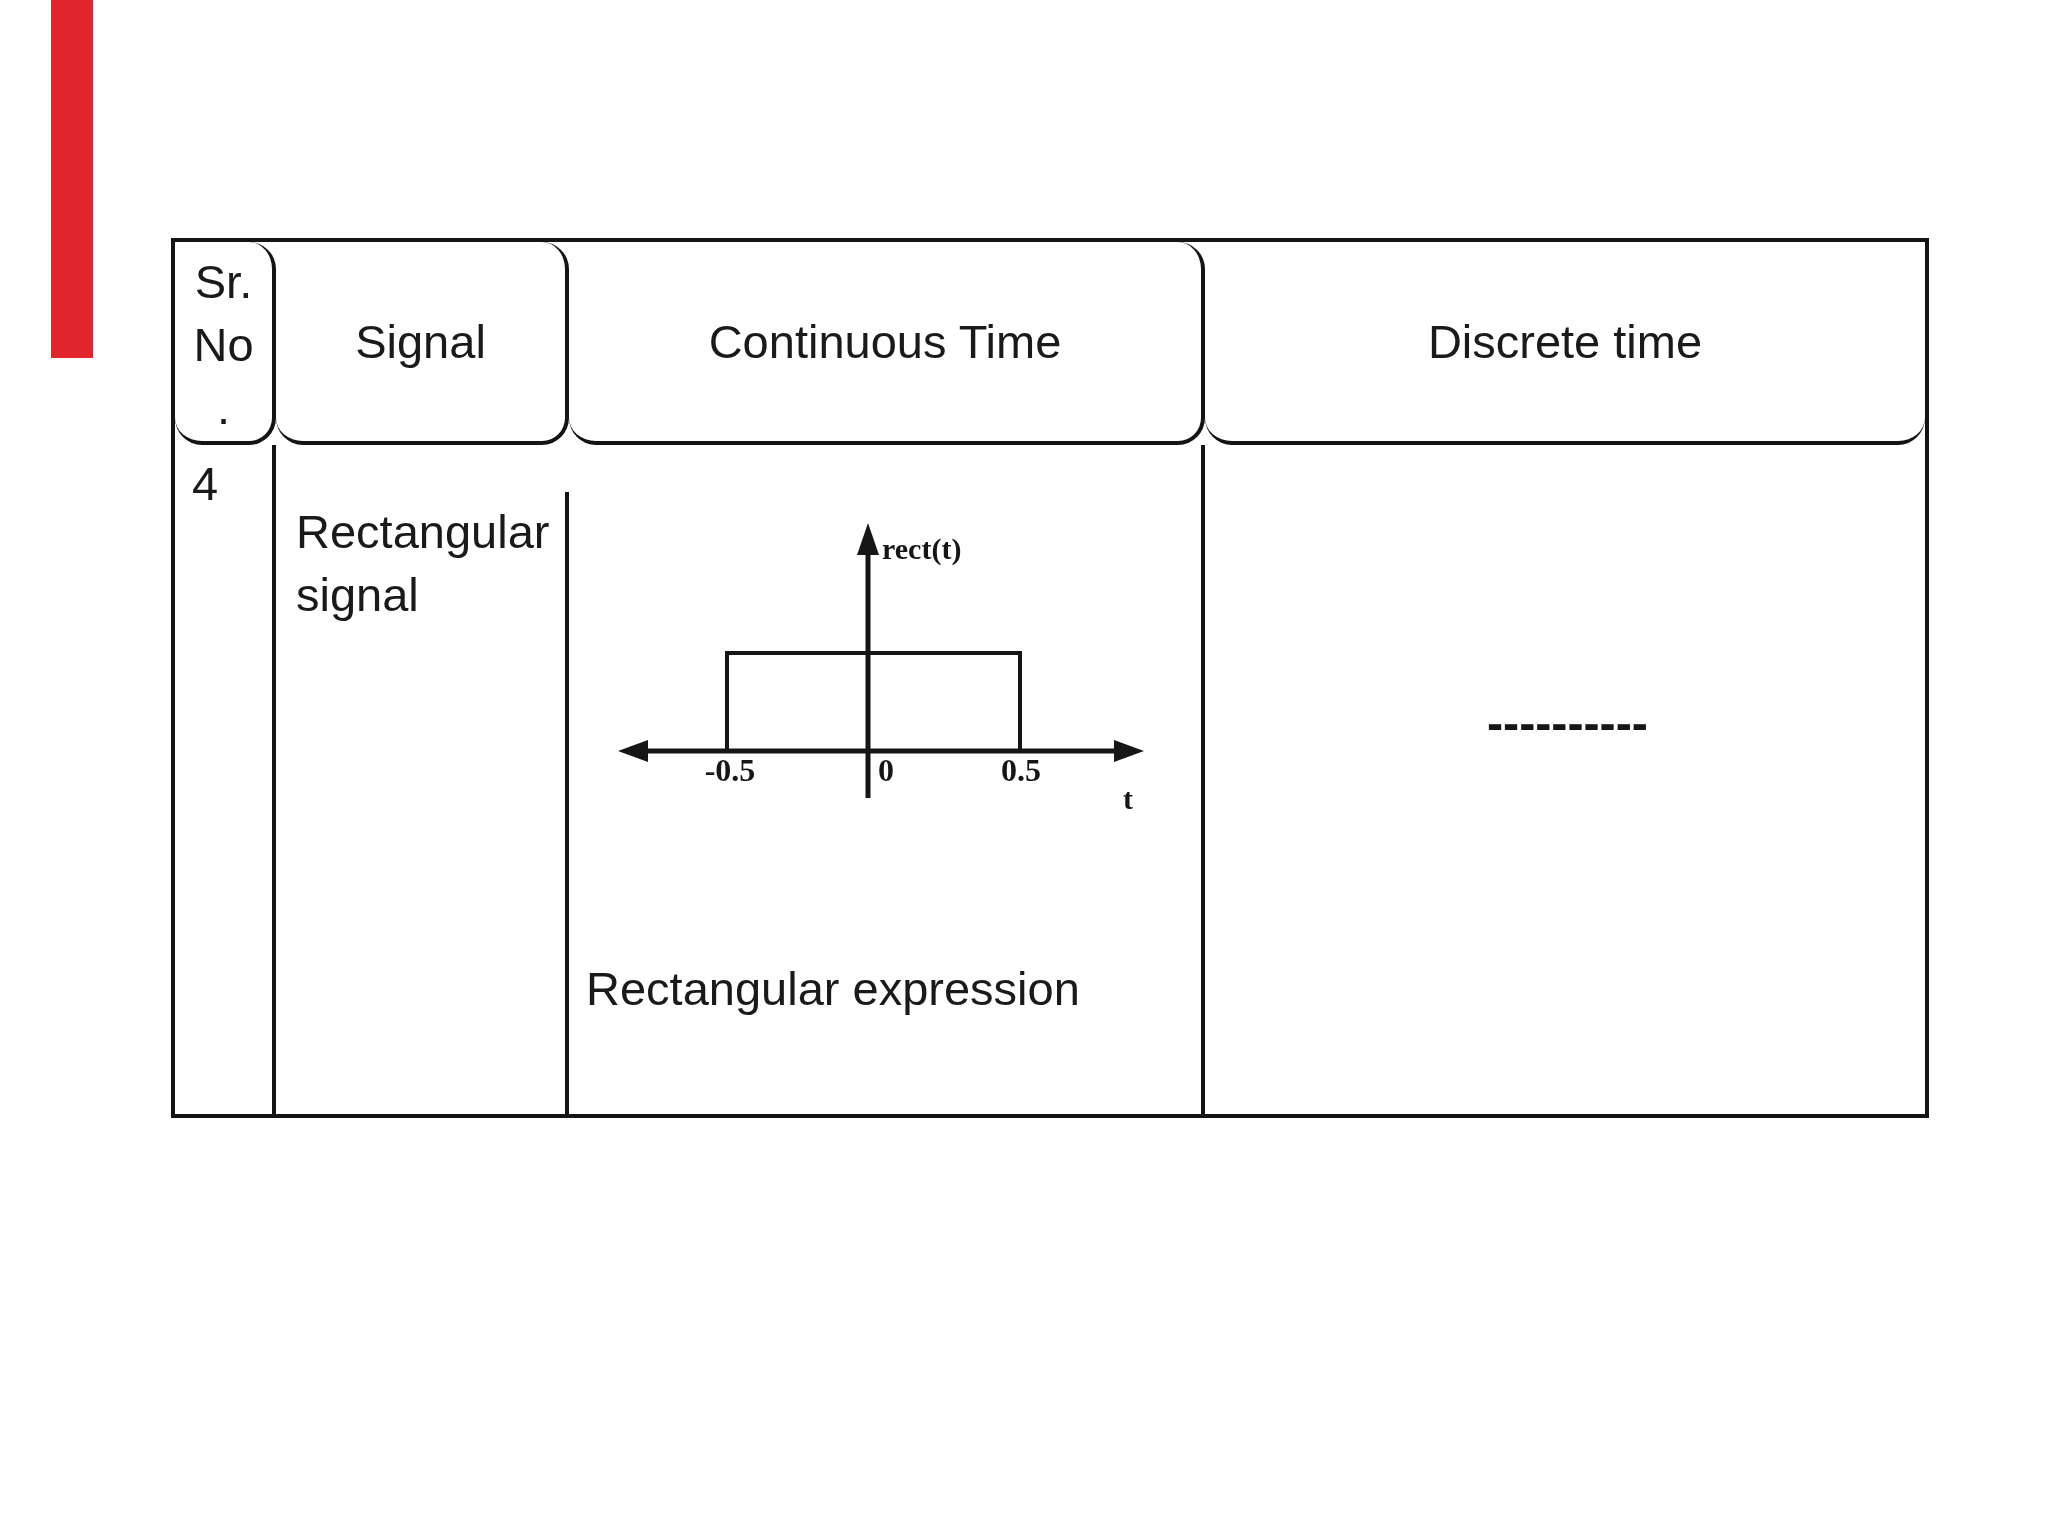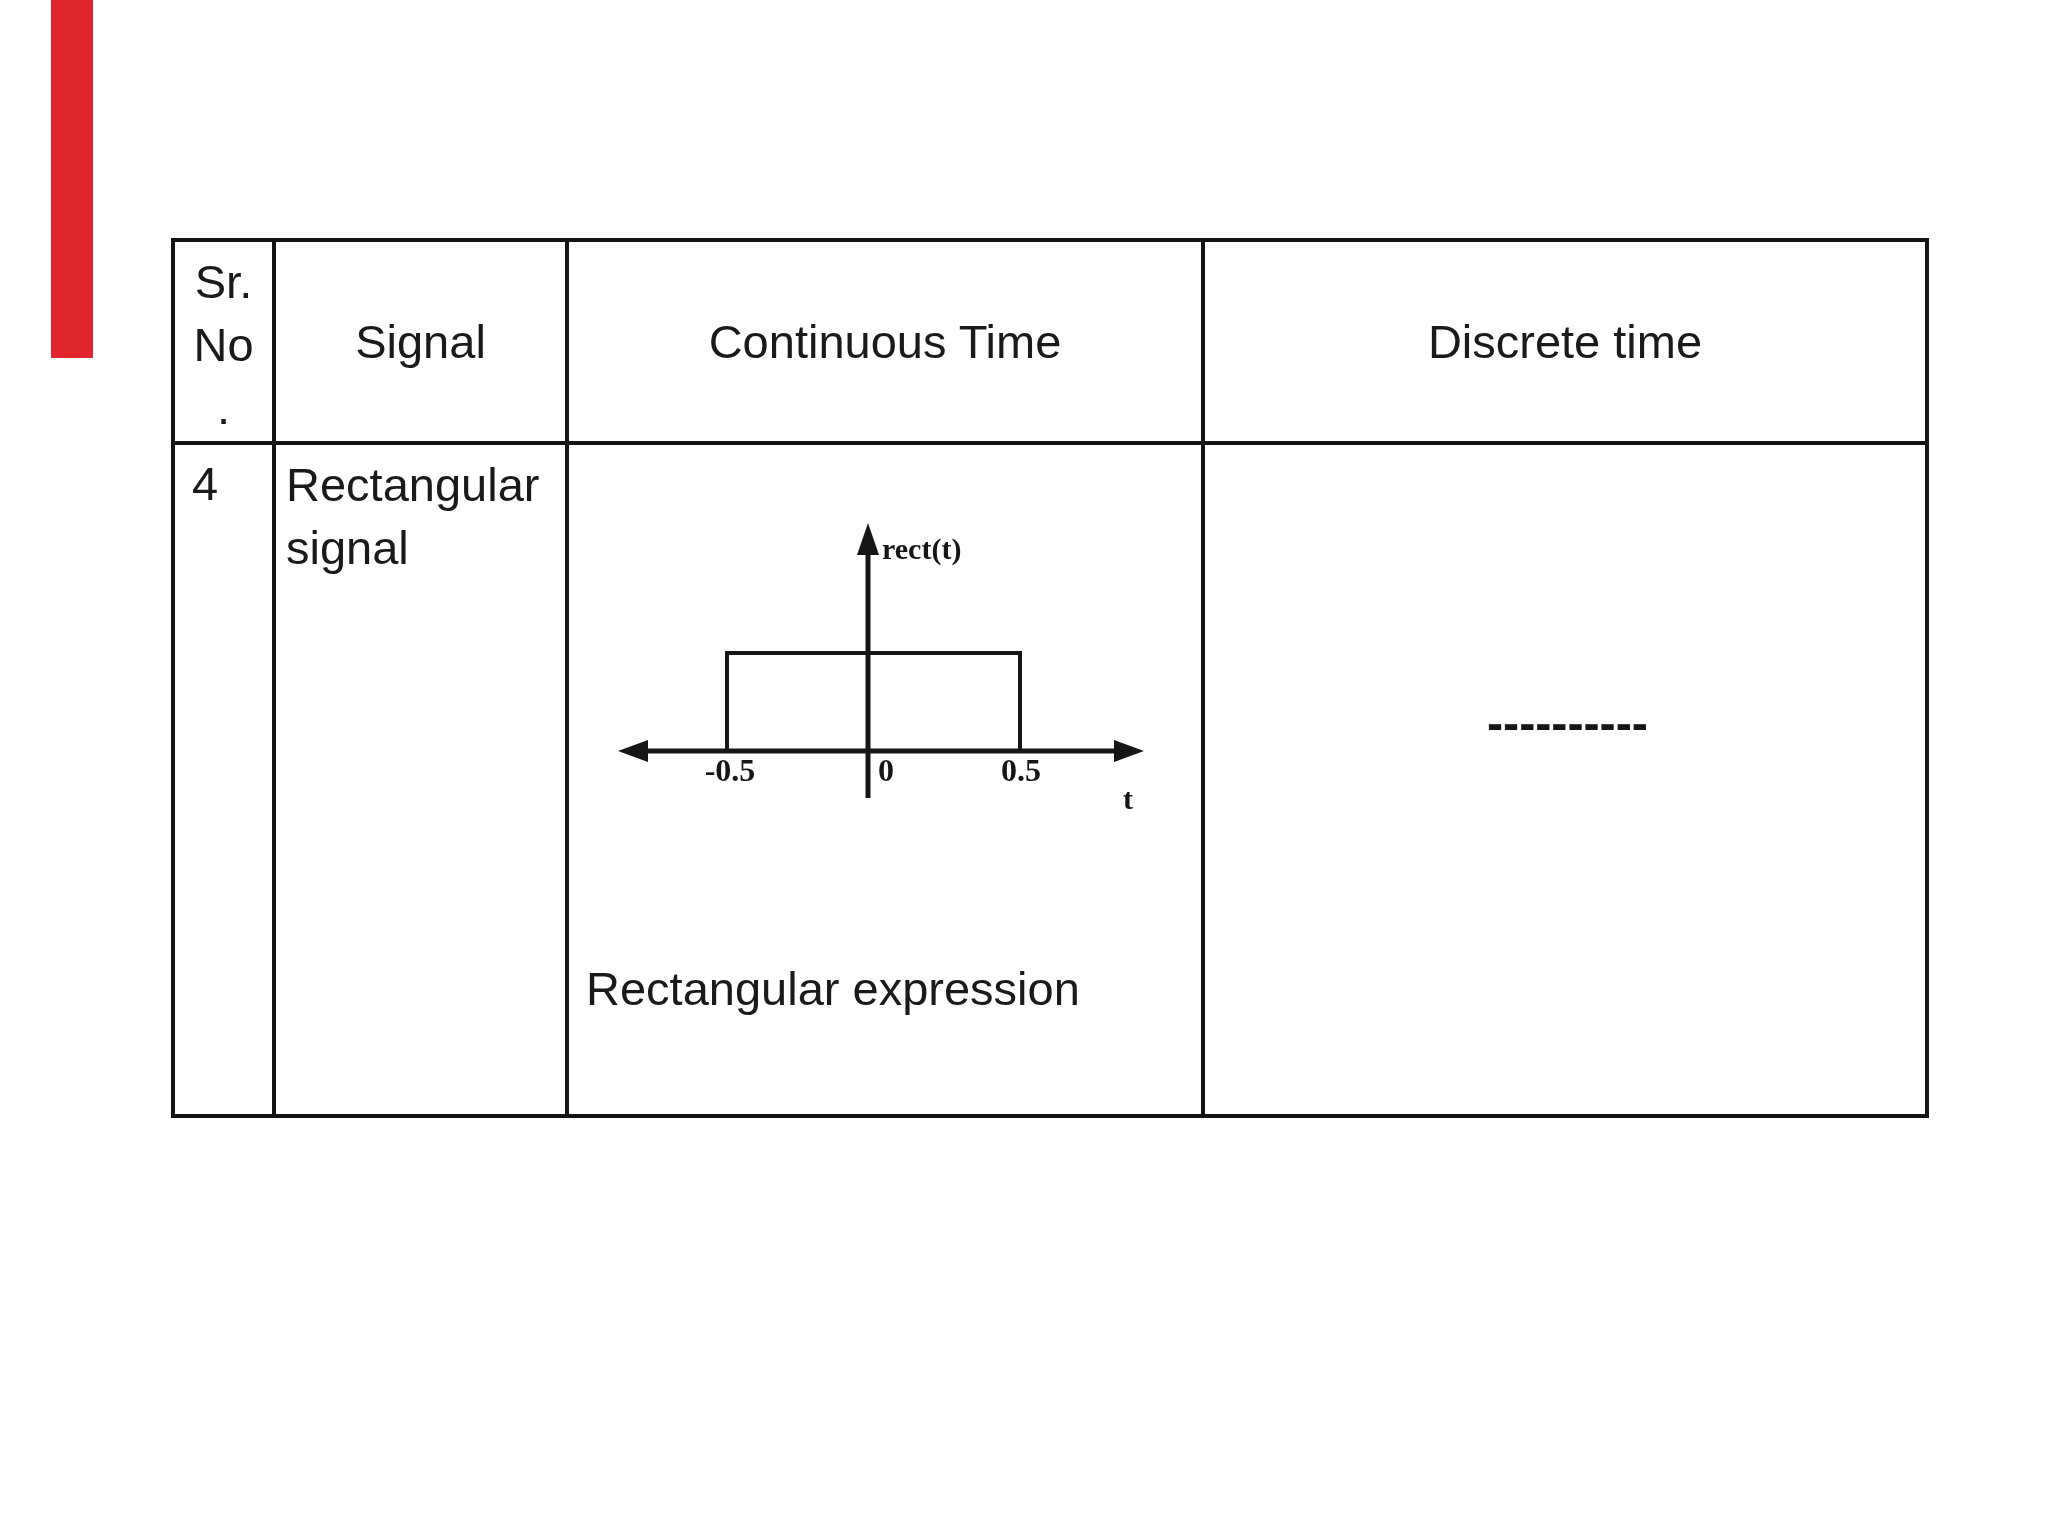--- a/index.html
+++ b/index.html
@@ -36,30 +36,31 @@
     font-size: 47px;
   }
   .b-r { border-right: 4px solid #141414; }
   .b-b { border-bottom: 4px solid #141414; }
 
   .th {
     display: flex;
     align-items: center;
     justify-content: center;
     text-align: center;
+    border-radius: 27px;
   }
   .th-srno {
     align-items: flex-start;
     white-space: pre-line;
     line-height: 63px;
     padding-top: 8px;
   }
 
   .td-srno { padding: 8px 0 0 17px; line-height: 61px; }
-  .td-signal { padding: 8px 20px 0 10px; line-height: 63px; }
+  .td-signal { padding: 8px 20px 0 20px; line-height: 63px; margin-top: 47px; }
 
   .graph-svg { position: absolute; left: 41px; top: 66px; }
   .graph-label { font-family: "Liberation Serif", serif; font-weight: bold; fill: #161616; }
 
   .math-block {
     position: absolute;
     left: 17px; top: 389px;
     white-space: pre;
     line-height: 62px;
     font-size: 47px;

